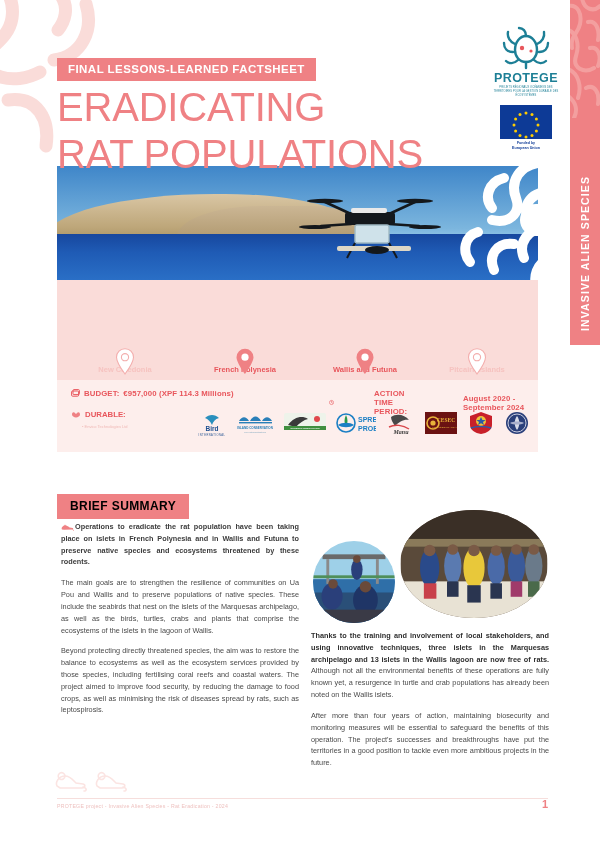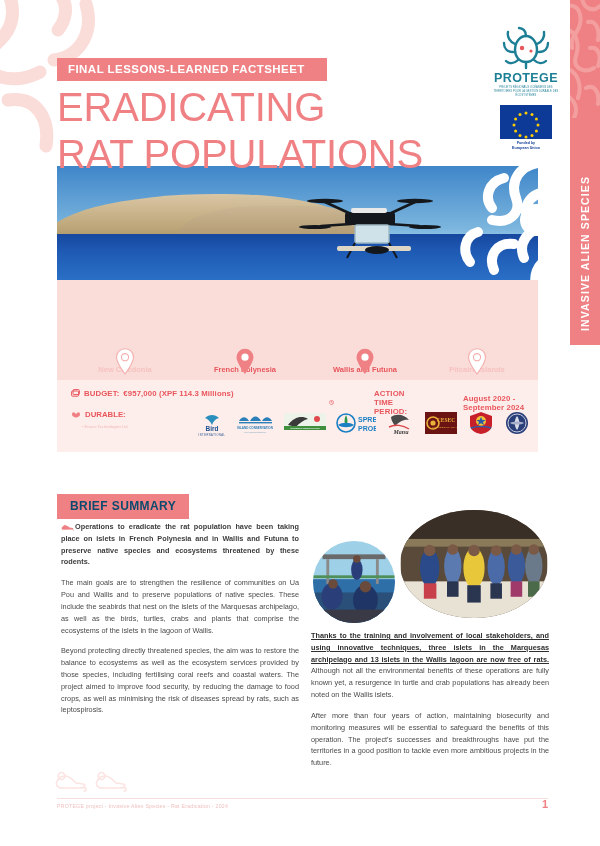--- a/index.html
+++ b/index.html
@@ -23,21 +23,21 @@
   .side-tab-label {
     position:absolute; bottom:14px; left:50%; transform:translateX(-50%) rotate(180deg);
     writing-mode:vertical-rl;
     color:#fff; font-size:10.5px; font-weight:bold; letter-spacing:1.1px; white-space:nowrap;
   }
 
   
   .eyebrow {
     position:absolute; left:57px; top:58px; z-index:3;
     background:#ef8184; color:#fff; font-weight:bold; font-size:11.5px;
-    letter-spacing:.45px; padding:5px 22px 6px 11px;
+    letter-spacing:.45px; padding:5px 11px 6px 11px;
   }
   .title {
     position:absolute; left:57px; top:84px; z-index:3;
     color:#ef8184; font-size:40px; font-weight:normal; line-height:1.18; letter-spacing:-.2px;
   }
 
   
   .logo-block { position:absolute; right:38px; top:24px; width:72px; text-align:center; z-index:7; }
   .logo-word { font-size:12.5px; letter-spacing:.4px; color:#1d7f96; font-weight:bold; margin-top:1px; }
   .logo-sub { font-size:2.6px; color:#1d7f96; line-height:1.5; margin-top:1px; letter-spacing:.1px; }
@@ -78,28 +78,28 @@
   .partners-label { position:absolute; left:14px; top:30px; font-size:7.8px; font-weight:bold; color:#e8565c;
                     display:flex; align-items:center; gap:4px; }
   .partners-note { position:absolute; left:25px; top:44px; font-size:4px; color:#f0b9b6; }
   .plogos { position:absolute; left:140px; top:26px; right:8px; height:34px; display:flex;
             align-items:center; justify-content:space-between; }
   .plogo { height:26px; display:flex; flex-direction:column; align-items:center; justify-content:center; }
 
   
   .bs-head {
     position:absolute; left:57px; top:494px; z-index:3;
-    background:#ef8184; color:#0c4a6e; font-weight:bold; font-size:12px; letter-spacing:.4px;
+    background:#ef8184; color:#000000; font-weight:bold; font-size:12px; letter-spacing:.4px;
     padding:5px 13px 6px 13px;
   }
   .col-left  { position:absolute; left:61px; top:521px; width:238px; z-index:3; }
   .col-right { position:absolute; left:311px; top:630px; width:238px; z-index:3; }
   .p { font-size:7.3px; line-height:1.62; color:#4a4a4a; text-align:justify; margin-bottom:9px; }
   .p.lead { font-weight:bold; color:#3c3c3c; text-indent:14px; }
-  .p b { color:#2f2f2f;text-decoration:underline; }
+  .p b { color:#2f2f2f; }
   .rat-lead { position:absolute; left:0; top:2px; width:13px; height:8px; }
 
   
   .circ { position:absolute; border-radius:50%; overflow:hidden; z-index:4; border:2.5px solid #fff; }
   .circ-small { left:311px; top:539px; width:86px; height:86px; }
   .circ-big   { left:398px; top:508px; width:152px; height:112px; border-radius:50%; }
 
   
   .rat-pair { position:absolute; left:54px; top:770px; width:76px; height:22px; z-index:3; }
   .footline { position:absolute; left:57px; right:52px; top:798px; height:1px; background:#f6dedc; z-index:3; }

